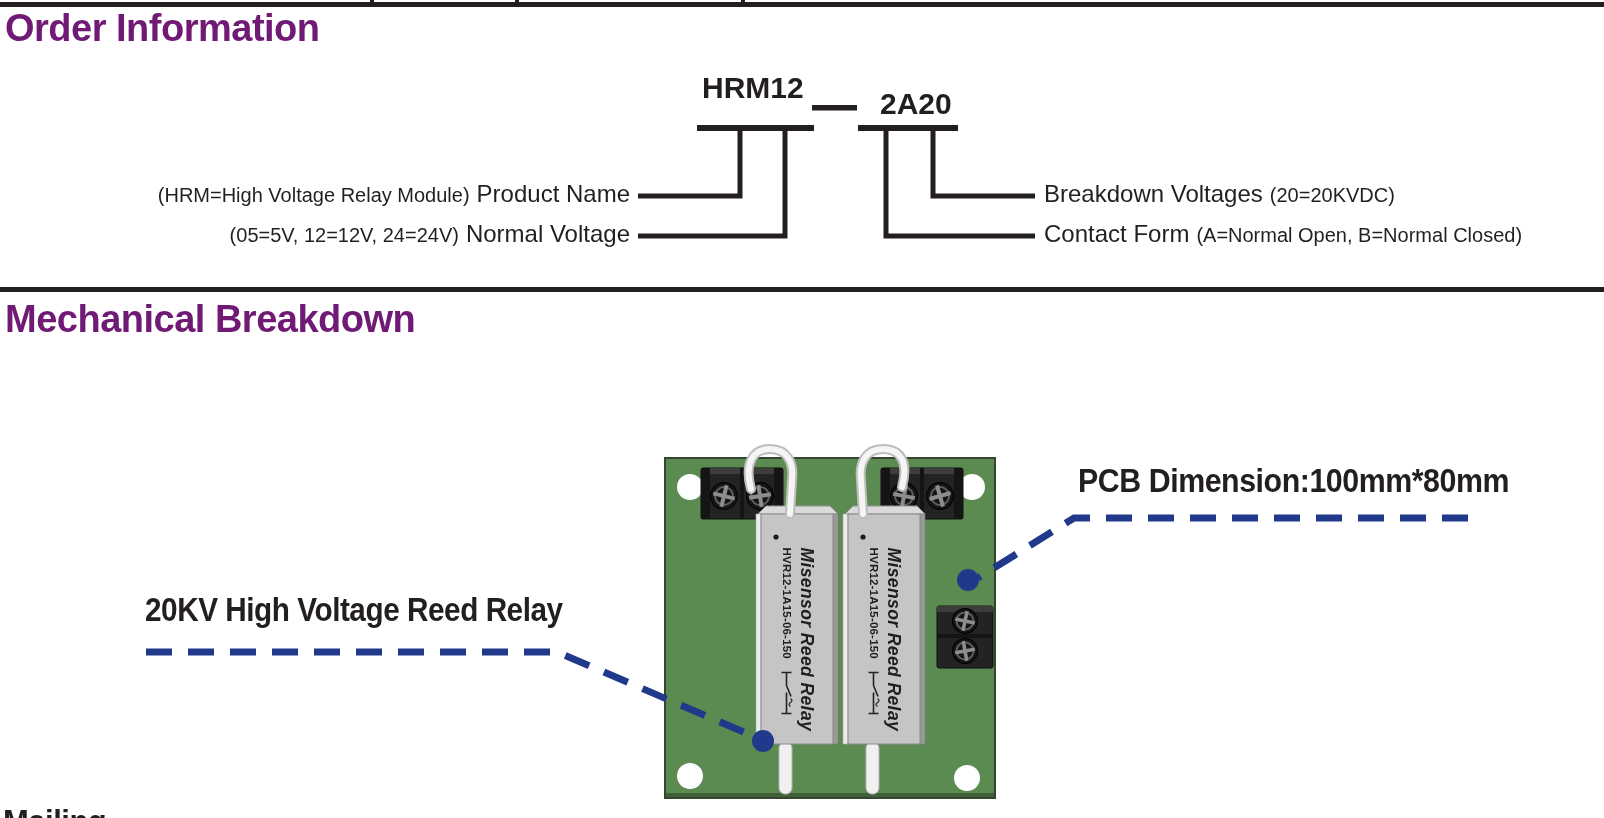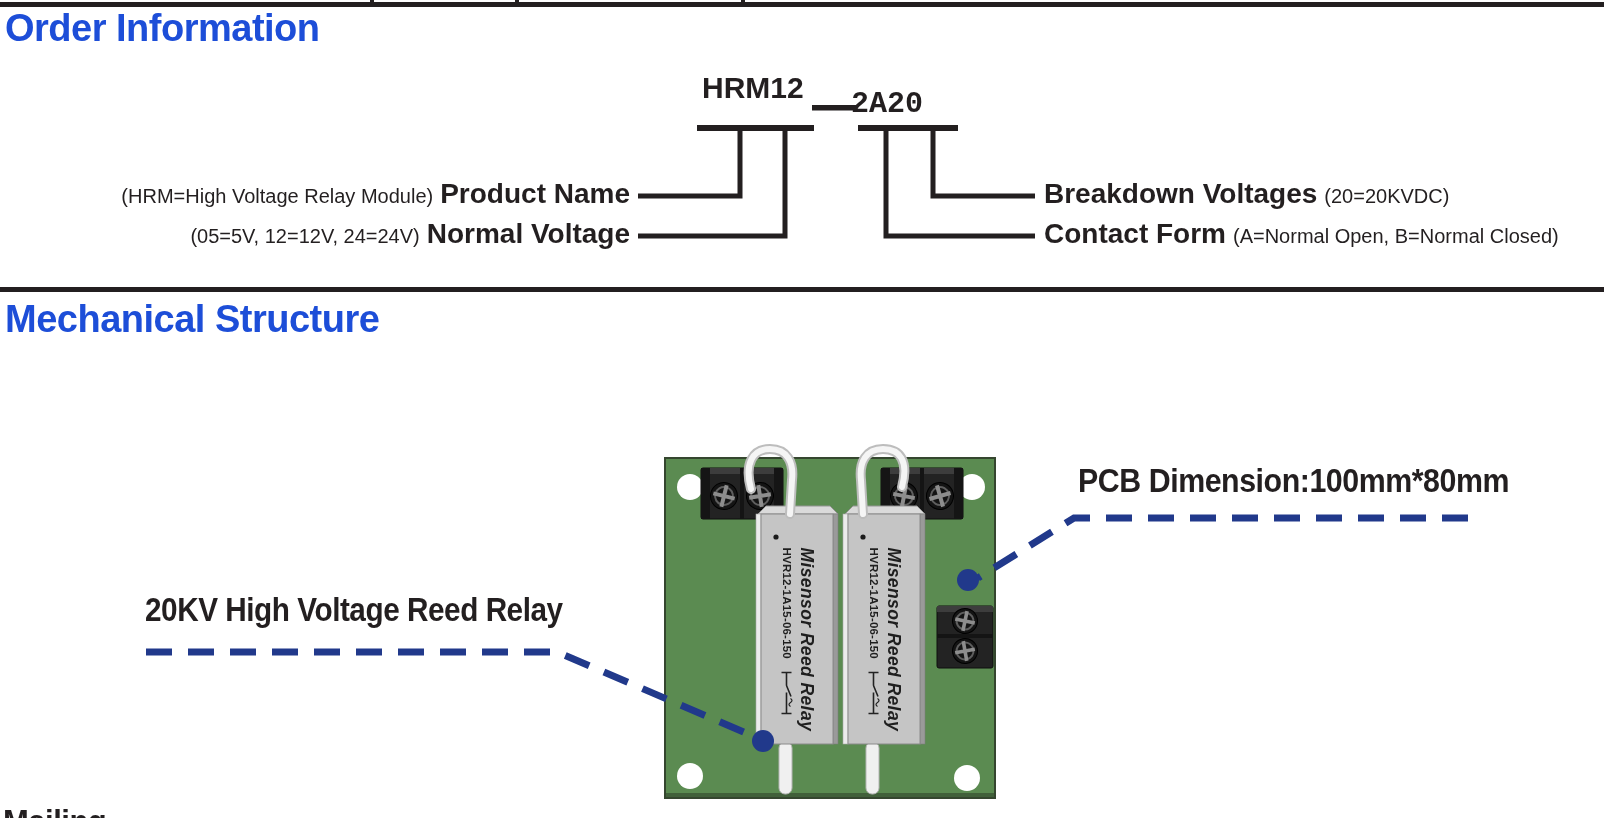--- a/index.html
+++ b/index.html
@@ -6,34 +6,34 @@
   .page{
     position:relative;width:1604px;height:818px;background:#ffffff;overflow:hidden;
     font-family:"Liberation Sans","DejaVu Sans",sans-serif;color:#231f20;
   }
   
   .top-rule{position:absolute;left:0;top:2px;width:1604px;height:5px;background:#231f20;}
   .top-tick{position:absolute;top:0;width:4px;height:3px;background:#231f20;}
   
   .section-heading{
     position:absolute;left:5px;font-size:38px;font-weight:bold;letter-spacing:-0.5px;
-    line-height:40px;color:#1d4ed8;white-space:nowrap;
+    line-height:40px;color:#701a75;white-space:nowrap;
   }
   .heading-order{top:8px;}
   .heading-mechanical{top:299px;}
   
   .divider-rule{position:absolute;left:0;top:287px;width:1604px;height:5px;background:#231f20;}
   
   .pn-text{position:absolute;font-size:30px;font-weight:bold;letter-spacing:0;line-height:32px;white-space:nowrap;}
   .pn-prefix{left:702px;top:72px;}
-  .pn-suffix{left:851px;top:88px;font-family:Liberation Mono, monospace;}
+  .pn-suffix{left:880px;top:88px;}
   
   .callout{position:absolute;white-space:nowrap;line-height:26px;}
   .callout .note{font-size:20px;font-weight:normal;}
-  .callout .lbl{font-size:28px;font-weight:bold;}
+  .callout .lbl{font-size:24px;font-weight:normal;}
   .callout-left{right:974px;text-align:right;}
   .callout-right{left:1044px;text-align:right;}
   .callout-row1{top:181px;}
   .callout-row2{top:221px;}
   .callout .gap{display:inline-block;width:7px;}
   
   .blue-callout{
     position:absolute;font-size:33px;font-weight:bold;letter-spacing:-0.5px;line-height:35px;
     white-space:nowrap;color:#231f20;transform-origin:left top;
   }
@@ -85,21 +85,21 @@
   </div>
   <div class="callout callout-right callout-row1">
     <span class="lbl">Breakdown Voltages</span><span class="gap"></span><span class="note">(20=20KVDC)</span>
   </div>
   <div class="callout callout-right callout-row2">
     <span class="lbl">Contact Form</span><span class="gap"></span><span class="note">(A=Normal Open, B=Normal Closed)</span>
   </div>
 
   <div class="divider-rule"></div>
 
-  <div class="section-heading heading-mechanical">Mechanical Structure</div>
+  <div class="section-heading heading-mechanical">Mechanical Breakdown</div>
 
   <div class="blue-callout relay-callout">20KV High Voltage Reed Relay</div>
   <div class="blue-callout pcb-callout">PCB Dimension:100mm*80mm</div>
 
   <svg class="fig-overlay" viewBox="0 0 1604 818">
 
     <g>
       <rect x="665" y="458" width="330" height="340" fill="#5b8b51" stroke="#35462f" stroke-width="2"></rect>
       <rect x="666" y="793" width="328" height="4" fill="#41603a"></rect>
       <circle cx="690" cy="487" r="13" fill="#ffffff"></circle>

